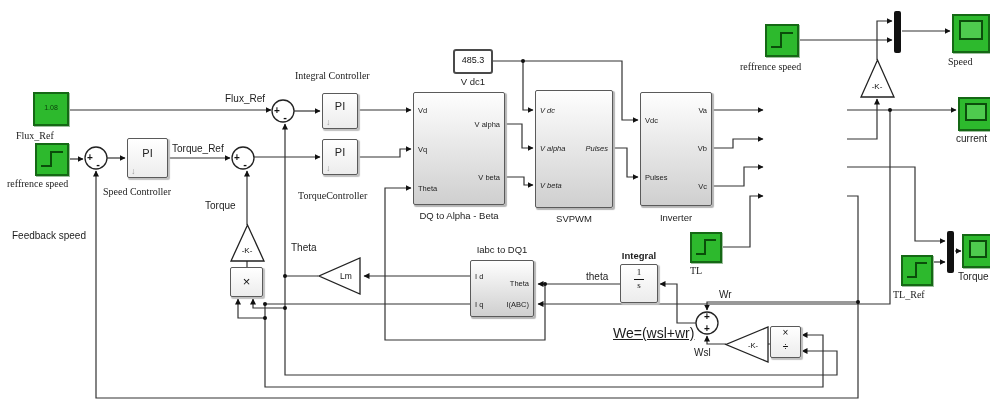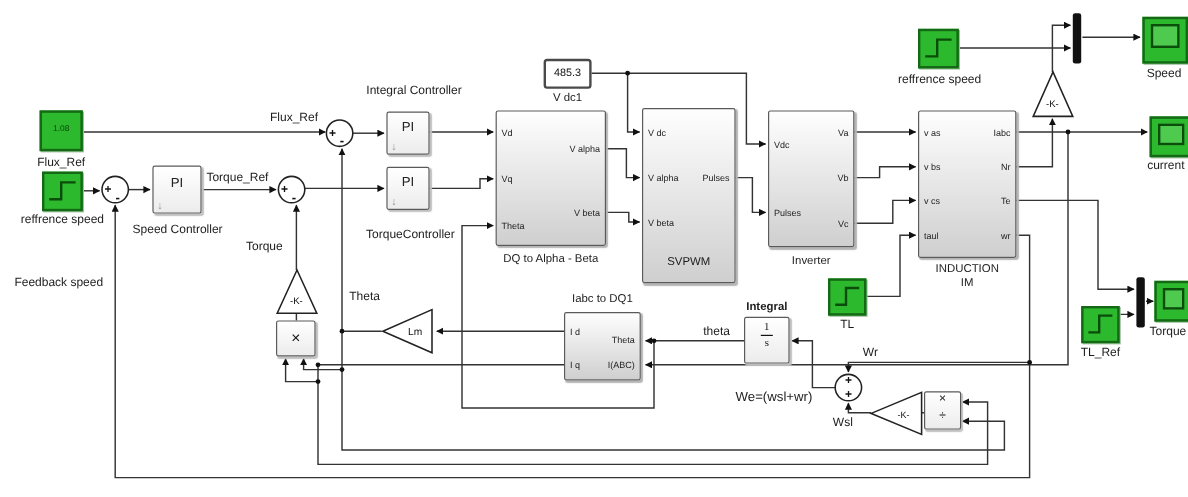--- a/index.html
+++ b/index.html
@@ -1,20 +1,20 @@
 <!DOCTYPE html>
 <html><head>
 <meta charset="utf-8">
 <style>
   html,body{margin:0;padding:0;background:#fff;}
   #canvas{position:relative;width:990px;height:414px;background:#ffffff;overflow:hidden;
           font-family:"Liberation Sans",sans-serif;color:#1a1a1a;}
   .abs{position:absolute;}
   .lbl{position:absolute;font-size:10px;color:#1c1c1c;white-space:nowrap;}
-  .ctr{text-align:center;}
+  .ctr{text-align:left;font-family:Liberation Serif, serif;}
   
   .gsrc{position:absolute;background:#2db92d;border:2px solid #156815;box-sizing:border-box;
         box-shadow:1px 1px 0 #9fbf9f;}
   .gsrc svg{position:absolute;left:0;top:0;}
   
   .scope{position:absolute;background:#2db92d;border:2px solid #156815;box-sizing:border-box;
          box-shadow:1px 1px 0 #9fbf9f;}
   .scope .screen{position:absolute;left:5px;top:4px;right:5px;height:45%;
                  background:#4ecb4e;border:2px solid #0b4d0b;}
   
@@ -217,51 +217,37 @@
     <span class="port pr" style="top:27px">V alpha</span>
     <span class="port pr" style="top:80px">V beta</span>
   </div>
   <div class="blklabel" style="left:405px;top:210px;width:108px;">DQ to Alpha - Beta</div>
 
   <div class="disp" style="left:453px;top:49px;width:40px;height:25px;">
     <span>485.3</span>
   </div>
   <div class="blklabel" style="left:447px;top:76px;width:52px;">V dc1</div>
 
-  <div class="grad" style="left:535px;top:90px;width:78px;height:146px;">
+  <div class="grad" style="left:535px;top:90px;width:78px;height:118px;font-style:italic;">
     <span class="port pl" style="top:15px">V dc</span>
     <span class="port pl" style="top:53px">V alpha</span>
     <span class="port pl" style="top:90px">V beta</span>
     <span class="port pr" style="top:53px">Pulses</span>
   </div>
   <div class="blklabel" style="left:535px;top:213px;width:78px;">SVPWM</div>
 
   <div class="grad" style="left:640px;top:92px;width:72px;height:114px;">
     <span class="port pl" style="top:23px">Vdc</span>
     <span class="port pl" style="top:80px">Pulses</span>
     <span class="port pr" style="top:13px">Va</span>
     <span class="port pr" style="top:51px">Vb</span>
     <span class="port pr" style="top:89px">Vc</span>
   </div>
   <div class="blklabel" style="left:638px;top:212px;width:76px;">Inverter</div>
 
-  <div class="grad" style="left:765px;top:92px;width:82px;height:123px;">
-    <span class="port pl" style="top:13px">v as</span>
-    <span class="port pl" style="top:42px">v bs</span>
-    <span class="port pl" style="top:70px">v cs</span>
-    <span class="port pl" style="top:99px">taul</span>
-    <span class="port pr" style="top:13px">Iabc</span>
-    <span class="port pr" style="top:42px">Nr</span>
-    <span class="port pr" style="top:70px">Te</span>
-    <span class="port pr" style="top:99px">wr</span>
-  </div>
-  <div class="blklabel" style="left:763px;top:219px;width:86px;">
-    <div>INDUCTION</div>
-    <div>IM</div>
-  </div>
 
   <div class="blklabel" style="left:462px;top:244px;width:80px;">Iabc to DQ1</div>
   <div class="grad" style="left:470px;top:260px;width:64px;height:57px;">
     <span class="port pl" style="top:11px">I d</span>
     <span class="port pl" style="top:39px">I q</span>
     <span class="port pr" style="top:18px">Theta</span>
     <span class="port pr" style="top:39px">I(ABC)</span>
   </div>
 
   <div class="blklabel" style="left:612px;top:250px;width:54px;font-weight:bold;">Integral</div>
@@ -283,16 +269,16 @@
     <div class="opsym" style="top:14px;font-size:10px;">÷</div>
   </div>
 
   <div class="lbl" style="left:225px;top:93px;">Flux_Ref</div>
   <div class="lbl" style="left:172px;top:143px;">Torque_Ref</div>
   <div class="lbl" style="left:205px;top:200px;">Torque</div>
   <div class="lbl" style="left:291px;top:242px;">Theta</div>
   <div class="lbl" style="left:12px;top:230px;">Feedback speed</div>
   <div class="lbl" style="left:586px;top:271px;">theta</div>
   <div class="lbl" style="left:719px;top:289px;">Wr</div>
-  <div class="lbl" style="left:613px;top:325px;font-size:11px;">We=(wsl+wr)</div>
+  <div class="lbl" style="left:613px;top:325px;font-size:14px;text-decoration:underline;">We=(wsl+wr)</div>
   <div class="lbl" style="left:694px;top:347px;">Wsl</div>
 
 </div>
 
 </body></html>

